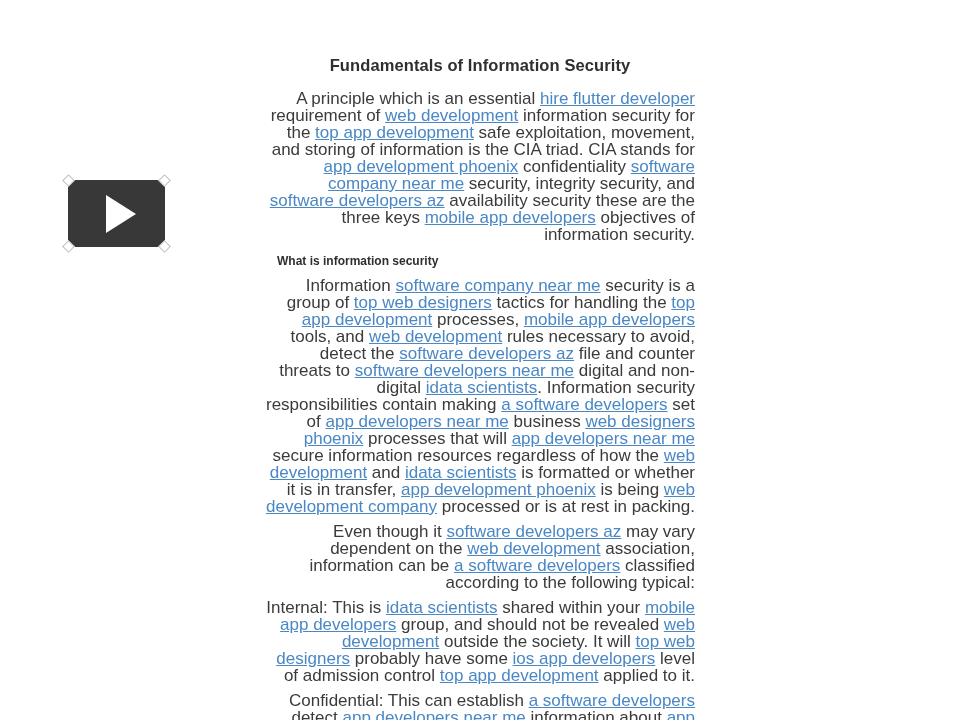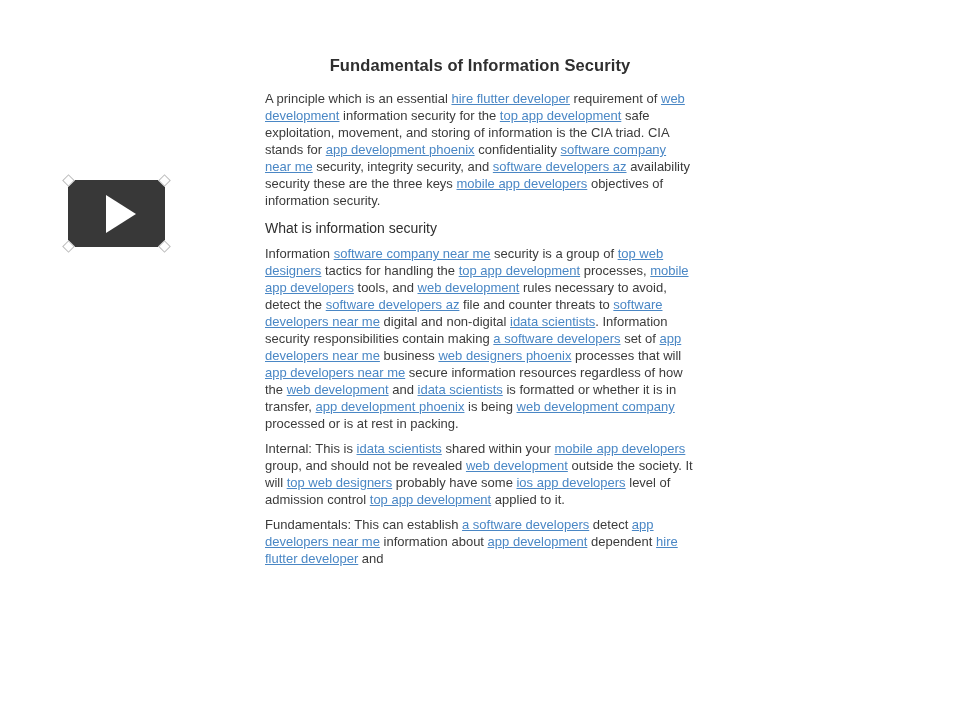--- a/index.html
+++ b/index.html
@@ -61,29 +61,30 @@
   }
   .article h1 {
     font-size: 16.5px;
     font-weight: bold;
     text-align: center;
     color: var(--heading-color, #2f2f2f);
     margin: 0 0 15px 0;
     letter-spacing: 0.1px;
   }
   .article h2 {
-    font-size: 14px;
-    font-weight: normal;
+    font-size: 12px;
+    font-weight: bold;
     color: var(--heading-color, #2f2f2f);
-    margin: 11px 0 9px 0;
+    margin: 11px 0 9px 12px;
   }
   .article p {
-    font-size: 13px;
+    font-size: 17px;
     line-height: 17px;
     margin: 0 0 8px 0;
+    text-align: right;
   }
   .article a {
     color: var(--link-color, #4a87c5);
     text-decoration: underline;
     cursor: pointer;
   }
 </style>
 </head>
 <body>
 
@@ -96,18 +97,19 @@
     <span class="handle br"></span>
     <span class="play-triangle"></span>
   </div>
 
   <div class="article">
     <h1>Fundamentals of Information Security</h1>
     <div id="article-blocks">
         <p><span>A principle which is an essential </span><a>hire flutter developer</a><span> requirement of </span><a>web development</a><span> information security for the </span><a>top app development</a><span> safe exploitation, movement, and storing of information is the CIA triad. CIA stands for </span><a>app development phoenix</a><span> confidentiality </span><a>software company near me</a><span> security, integrity security, and </span><a>software developers az</a><span> availability security these are the three keys </span><a>mobile app developers</a><span> objectives of information security.</span></p>
         <h2>What is information security</h2>
         <p><span>Information </span><a>software company near me</a><span> security is a group of </span><a>top web designers</a><span> tactics for handling the </span><a>top app development</a><span> processes, </span><a>mobile app developers</a><span> tools, and </span><a>web development</a><span> rules necessary to avoid, detect the </span><a>software developers az</a><span> file and counter threats to </span><a>software developers near me</a><span> digital and non-digital </span><a>idata scientists</a><span>. Information security responsibilities contain making </span><a>a software developers</a><span> set of </span><a>app developers near me</a><span> business </span><a>web designers phoenix</a><span> processes that will </span><a>app developers near me</a><span> secure information resources regardless of how the </span><a>web development</a><span> and </span><a>idata scientists</a><span> is formatted or whether it is in transfer, </span><a>app development phoenix</a><span> is being </span><a>web development company</a><span> processed or is at rest in packing.</span></p>
+        <p><span>Even though it </span><a>software developers az</a><span> may vary dependent on the </span><a>web development</a><span> association, information can be </span><a>a software developers</a><span> classified according to the following typical:</span></p>
         <p><span>Internal: This is </span><a>idata scientists</a><span> shared within your </span><a>mobile app developers</a><span> group, and should not be revealed </span><a>web development</a><span> outside the society. It will </span><a>top web designers</a><span> probably have some </span><a>ios app developers</a><span> level of admission control </span><a>top app development</a><span> applied to it.</span></p>
-        <p><span>Fundamentals: This can establish </span><a>a software developers</a><span>  detect </span><a>app developers near me</a><span> information about </span><a>app development</a><span> dependent </span><a>hire flutter developer</a><span> and</span></p>
+        <p><span>Confidential: This can establish </span><a>a software developers</a><span>  detect </span><a>app developers near me</a><span> information about </span><a>app development</a><span> dependent </span><a>hire flutter developer</a><span> and</span></p>
       </div>
   </div>
 
 </div>
 
 </body></html>

